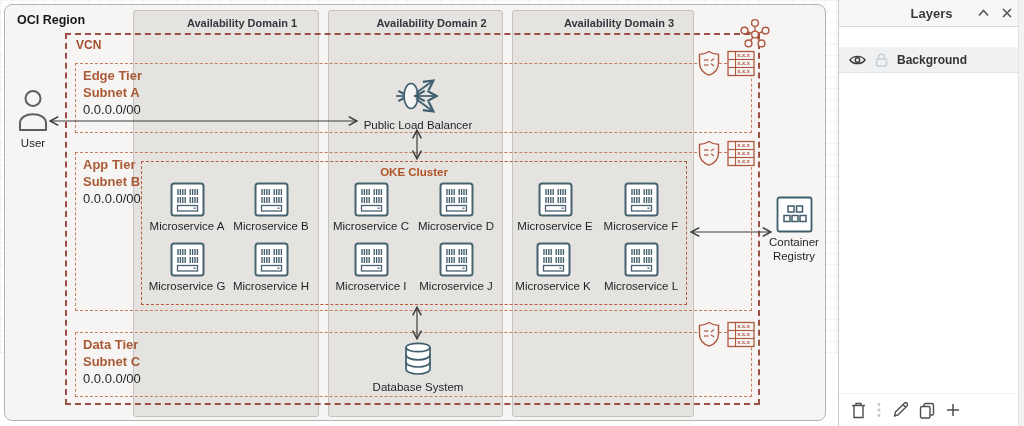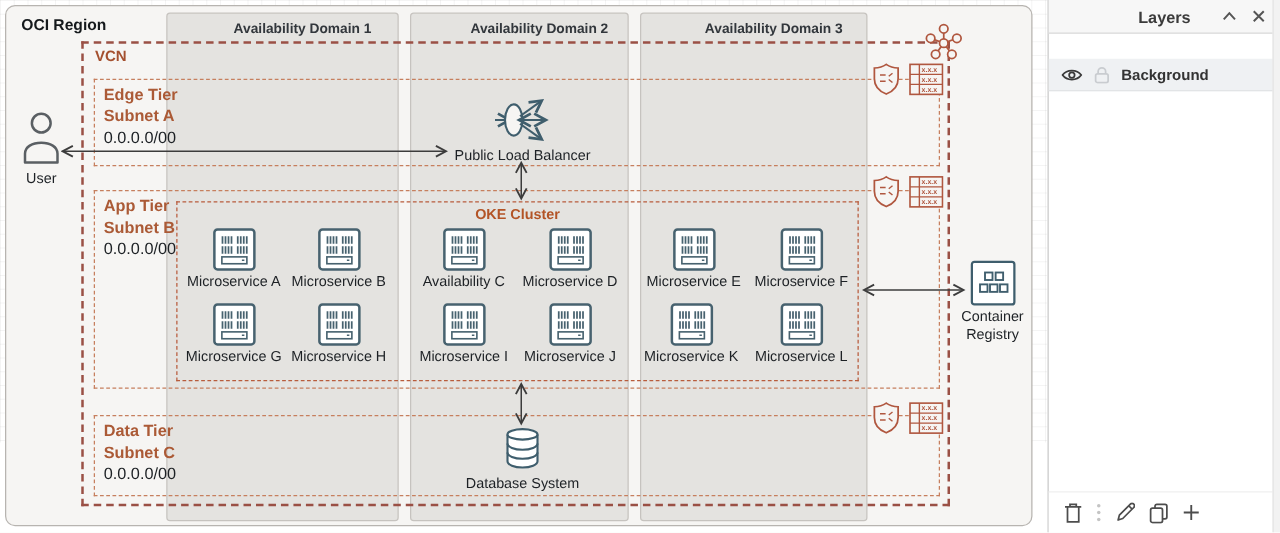--- a/index.html
+++ b/index.html
@@ -181,21 +181,21 @@
   <div class="node ms" style="left:226px;top:182px">
     <svg width="35" height="35">
         <use href="#ms-icon"></use>
       </svg>
     <div class="node-label">Microservice B</div>
   </div>
   <div class="node ms" style="left:326px;top:182px">
     <svg width="35" height="35">
         <use href="#ms-icon"></use>
       </svg>
-    <div class="node-label">Availability C</div>
+    <div class="node-label">Microservice C</div>
   </div>
   <div class="node ms" style="left:411px;top:182px">
     <svg width="35" height="35">
         <use href="#ms-icon"></use>
       </svg>
     <div class="node-label">Microservice D</div>
   </div>
   <div class="node ms" style="left:510px;top:182px">
     <svg width="35" height="35">
         <use href="#ms-icon"></use>
@@ -250,21 +250,21 @@
       <g stroke="#3f5e6d" stroke-width="1.7">
         <path d="M6 7.5 v21.5 c0 2.8 5.4 5 12 5 s12 -2.2 12 -5 V7.5" fill="#fff"></path>
         <ellipse cx="18" cy="7.5" rx="12" ry="4.2" fill="#fff"></ellipse>
         <path d="M6 14.8 c0 2.8 5.4 5 12 5 s12 -2.2 12 -5" fill="none"></path>
         <path d="M6 22 c0 2.8 5.4 5 12 5 s12 -2.2 12 -5" fill="none"></path>
       </g>
     </svg>
     <div class="node-label">Database System</div>
   </div>
 
-  <div class="node" style="left:752px;top:208px;width:84px">
+  <div class="node" style="left:752px;top:196px;width:84px">
     <svg width="37" height="37" viewBox="0 0 37 37">
       <rect x="1.5" y="1.5" width="34" height="34" rx="2" fill="#fff" stroke="#3f5e6d" stroke-width="1.8"></rect>
       <g fill="none" stroke="#3f5e6d" stroke-width="1.5">
         <rect x="12" y="10" width="6" height="6"></rect>
           <rect x="20.5" y="10" width="6" height="6"></rect>
         <rect x="8" y="19.5" width="6" height="6"></rect>
           <rect x="16" y="19.5" width="6" height="6"></rect>
           <rect x="24" y="19.5" width="6" height="6"></rect>
       </g>
     </svg>

